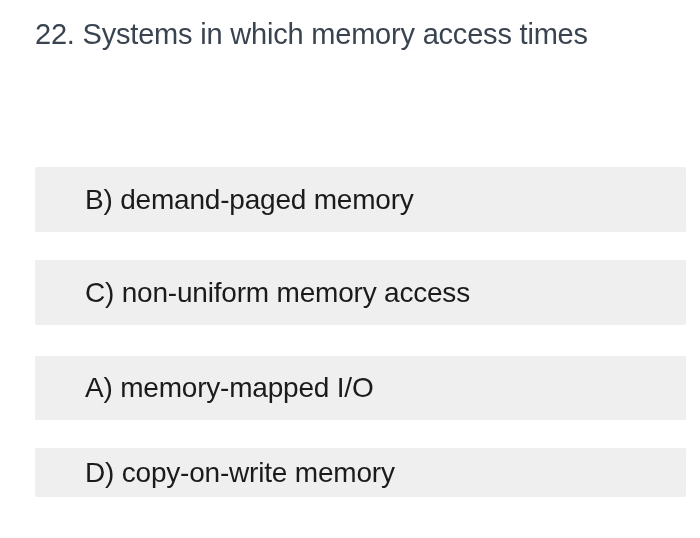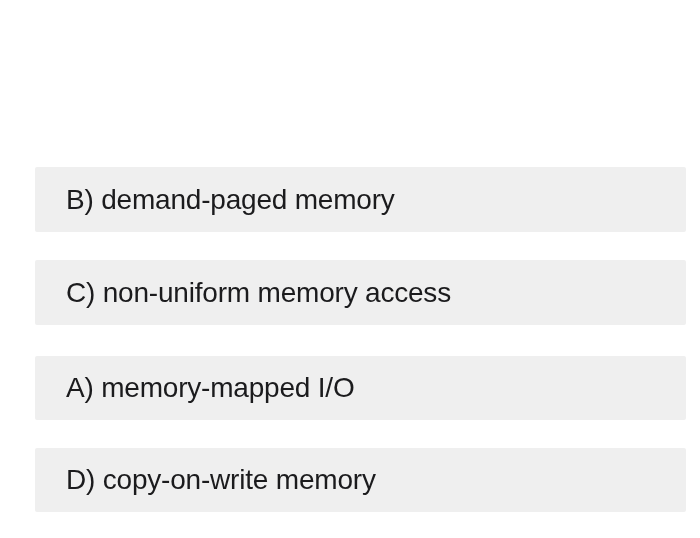--- a/index.html
+++ b/index.html
@@ -32,41 +32,42 @@
   }
   .option {
     position: absolute;
     left: 35px;
     width: 651px;
     height: 65px;
     background: #efefef;
     border-radius: 2px;
     display: flex;
     align-items: center;
-    padding-left: 31px;
+    padding-left: 50px;
     box-sizing: border-box;
     cursor: pointer;
   }
   .option-label {
     font-size: 28px;
     letter-spacing: -0.2px;
     color: #1b1b1d;
     white-space: nowrap;
   }
   .option-1 { top: 167px; height: 65px; }
   .option-2 { top: 260px; height: 65px; }
   .option-3 { top: 356px; height: 64px; }
-  .option-4 { top: 448px; height: 64px; }
+  .option-4 { top: 448px; height: 49px; }
 </style>
 </head>
 <body>
 
 <div class="page">
 
   <div class="question">
+    <span class="qline">22. Systems in which memory access times</span>
   </div>
 
   <div class="option option-1">
     <span class="option-label">B) demand-paged memory</span>
   </div>
 
   <div class="option option-3">
     <span class="option-label">A) memory-mapped I/O</span>
   </div>
 

